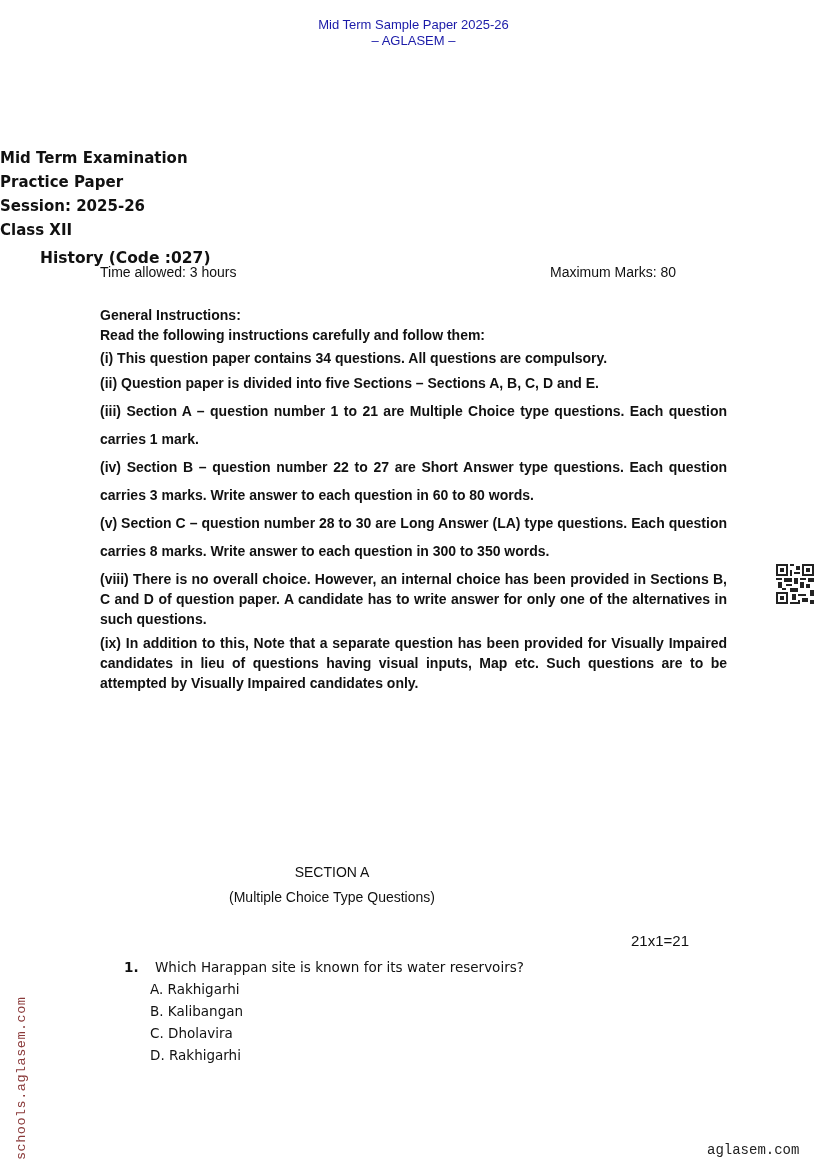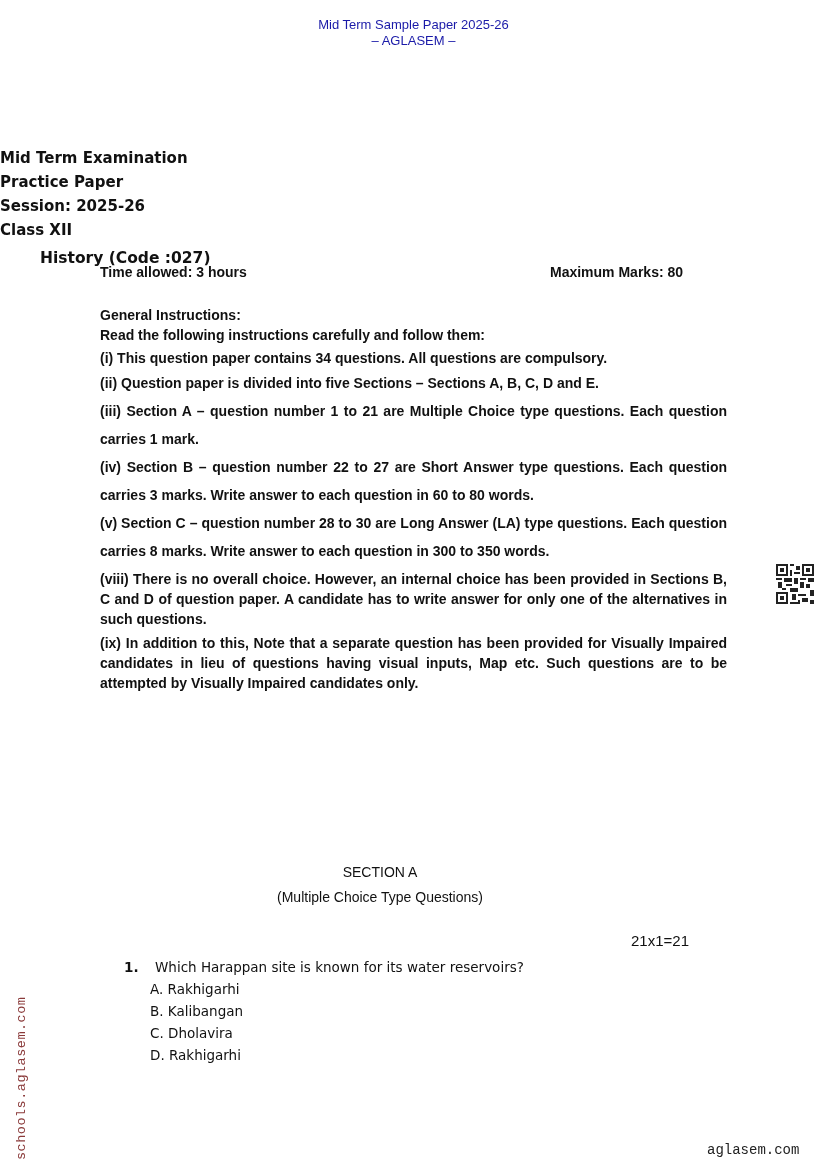--- a/index.html
+++ b/index.html
@@ -4,29 +4,29 @@
 <style>
   html, body { margin: 0; padding: 0; background: #ffffff; }
   body { width: 827px; height: 1169px; position: relative; overflow: hidden; color: #111; }
   .page { position: absolute; left: 0; top: 0; width: 827px; height: 1169px; }
   .banner { position: absolute; top: 17px; left: 0; width: 827px; text-align: center;
     font-family: Liberation Sans, sans-serif; font-size: 13px; color: #1a1aa8; line-height: 16px; }
   .titles { position: absolute; top: 114px; left: 0; width: 827px; text-align: left;
     font-family: "DejaVu Sans", sans-serif; font-weight: bold; font-size: 15px; line-height: 24px; margin-top: 32px; }
   .titles .t5 { margin-top: 4px; font-size: 15.5px; padding-left: 40px; }
   .meta { position: absolute; top: 264px; left: 100px; width: 590px;
-    font-family: "Liberation Sans", sans-serif; font-size: 14px; font-weight: bold; }
+    font-family: "Liberation Sans", sans-serif; font-size: 14px; }
   .meta .right { position: absolute; left: 450px; top: 0; }
   .instr { position: absolute; top: 305px; left: 100px; width: 627px;
     font-family: "Liberation Sans", sans-serif; font-size: 14px; line-height: 20px; font-weight: bold; }
   .instr p { margin: 0; text-align: justify; }
   .instr .tall { line-height: 28px; }
   .instr .mid { line-height: 22px; margin-top: 2px; }
   .section { position: absolute; top: 860px; left: 0; width: 664px; text-align: center;
-    font-family: "Liberation Sans", sans-serif; font-size: 14px; line-height: 25px; padding-left: 48px; }
+    font-family: "Liberation Sans", sans-serif; font-size: 14px; line-height: 25px; }
   .marks { position: absolute; top: 932px; left: 631px; font-family: "Liberation Sans", sans-serif; font-size: 15px; }
   .q { position: absolute; top: 956px; left: 124px; font-family: "DejaVu Sans", sans-serif; font-size: 13.5px; line-height: 22px; }
   .q .num { position: absolute; left: 0; top: 0; font-weight: bold; }
   .q .text { margin-left: 31px; }
   .q .opt { margin-left: 26px; }
   .qr { position: absolute; left: 776px; top: 564px; width: 38px; height: 40px; }
   .side { position: absolute; left: 14px; top: 1160px; transform-origin: 0 0; transform: rotate(-90deg);
     font-family: "Liberation Mono", monospace; font-size: 13.5px; color: #8a3a3a; white-space: nowrap; letter-spacing: 0.5px; }
   .footer { position: absolute; left: 707px; top: 1142px; font-family: "Liberation Mono", monospace; font-size: 14px; color: #222; }
 </style>

